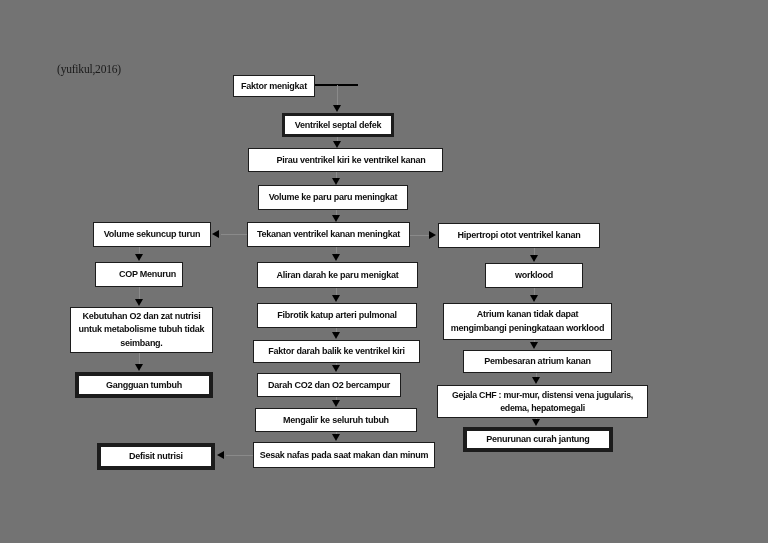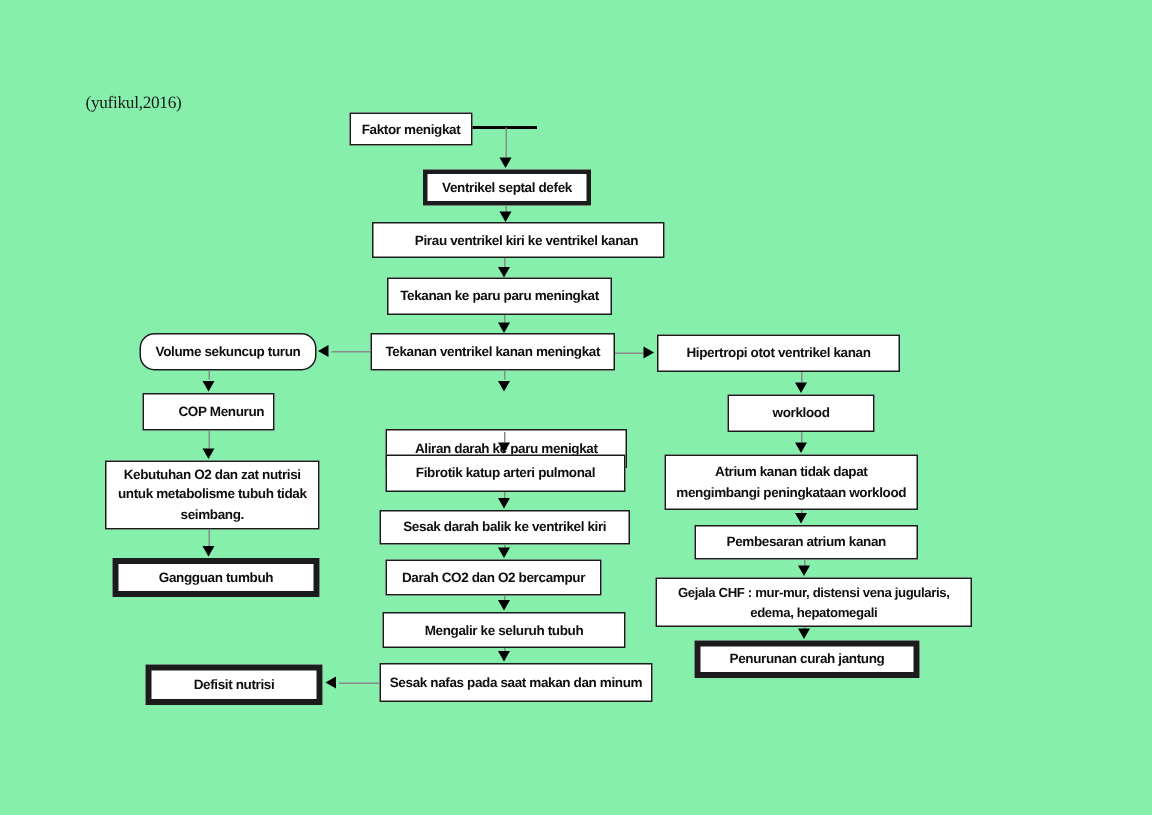--- a/index.html
+++ b/index.html
@@ -1,17 +1,17 @@
 <!DOCTYPE html>
 <html><head>
 <meta charset="utf-8">
 <style>
   html,body { margin:0; padding:0; background:#ffffff; }
   #canvas {
-    position:relative; width:768px; height:543px; background:#86efac;
+    position:relative; width:768px; height:543px; background:#737373;
     overflow:hidden; font-family:"Liberation Sans", sans-serif;
   }
   .citation {
     position:absolute; left:57px; top:63px;
     font:400 11.5px "Liberation Serif", serif; color:#1a1a1a; letter-spacing:-0.2px;
   }
   .node {
     position:absolute; box-sizing:border-box; background:#ffffff;
     border:1.6px solid #1c1c1c; color:#0e0e0e;
     display:flex; align-items:center; justify-content:center; text-align:center;
@@ -46,34 +46,34 @@
 <div id="canvas">
 
   <div class="citation">(yufikul,2016)</div>
 
   <div class="node" style="left:233px; top:75px; width:82px; height:22px;">Faktor menigkat</div>
 
   <div class="node thick3" style="left:282px; top:113px; width:112px; height:24px;">Ventrikel septal defek</div>
 
   <div class="node" style="left:248px; top:148px; width:195px; height:24px;padding-left:13px;">Pirau ventrikel kiri ke ventrikel kanan</div>
 
-  <div class="node" style="left:258px; top:185px; width:150px; height:25px;">Tekanan ke paru paru meningkat</div>
+  <div class="node" style="left:258px; top:185px; width:150px; height:25px;">Volume ke paru paru meningkat</div>
 
-  <div class="node" style="left:93px; top:222px; width:118px; height:25px;border-radius:10px;">Volume sekuncup turun</div>
+  <div class="node" style="left:93px; top:222px; width:118px; height:25px;">Volume sekuncup turun</div>
   <div class="node" style="left:247px; top:222px; width:163px; height:25px;">Tekanan ventrikel kanan meningkat</div>
   <div class="node" style="left:438px; top:223px; width:162px; height:25px;">Hipertropi otot ventrikel kanan</div>
 
   <div class="node" style="left:95px; top:262px; width:88px; height:25px; justify-content:flex-start; padding-left:23px;">COP Menurun</div>
   <div class="node wrap" style="left:70px; top:307px; width:143px; height:46px;">Kebutuhan O2 dan zat nutrisi untuk metabolisme tubuh tidak seimbang.</div>
   <div class="node thick" style="left:75px; top:372px; width:138px; height:26px;">Gangguan tumbuh</div>
   <div class="node thick" style="left:97px; top:443px; width:118px; height:27px;">Defisit nutrisi</div>
 
-  <div class="node" style="left:257px; top:262px; width:161px; height:26px;margin-top:24px;">Aliran darah ke paru menigkat</div>
+  <div class="node" style="left:257px; top:262px; width:161px; height:26px;">Aliran darah ke paru menigkat</div>
   <div class="node" style="left:257px; top:303px; width:160px; height:25px;">Fibrotik katup arteri pulmonal</div>
-  <div class="node" style="left:253px; top:340px; width:167px; height:23px;">Sesak darah balik ke ventrikel kiri</div>
+  <div class="node" style="left:253px; top:340px; width:167px; height:23px;">Faktor darah balik ke ventrikel kiri</div>
   <div class="node" style="left:257px; top:373px; width:144px; height:24px;">Darah CO2 dan O2 bercampur</div>
   <div class="node" style="left:255px; top:408px; width:162px; height:24px;">Mengalir ke seluruh tubuh</div>
   <div class="node" style="left:253px; top:442px; width:182px; height:26px;">Sesak nafas pada saat makan dan minum</div>
 
   <div class="node" style="left:485px; top:263px; width:98px; height:25px;">worklood</div>
   <div class="node wrap" style="left:443px; top:303px; width:169px; height:37px;">Atrium kanan tidak dapat mengimbangi peningkataan worklood</div>
   <div class="node" style="left:463px; top:350px; width:149px; height:23px;">Pembesaran atrium kanan</div>
   <div class="node thick" style="left:463px; top:427px; width:150px; height:25px;">Penurunan curah jantung</div>
   <div class="node wrap" style="left:437px; top:385px; width:211px; height:33px; font-size:8.8px;">Gejala CHF : mur-mur, distensi vena jugularis, edema, hepatomegali</div>
 

